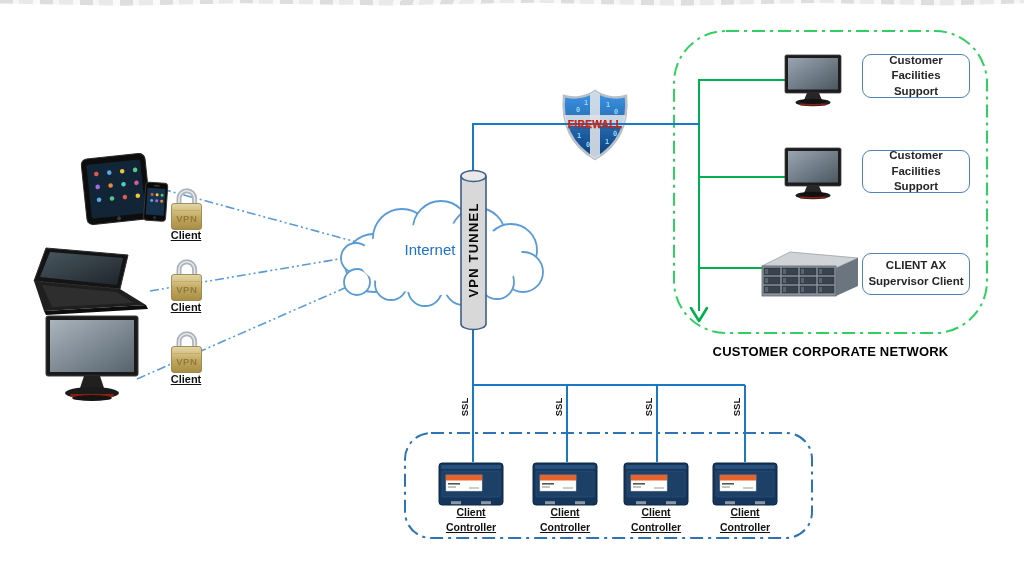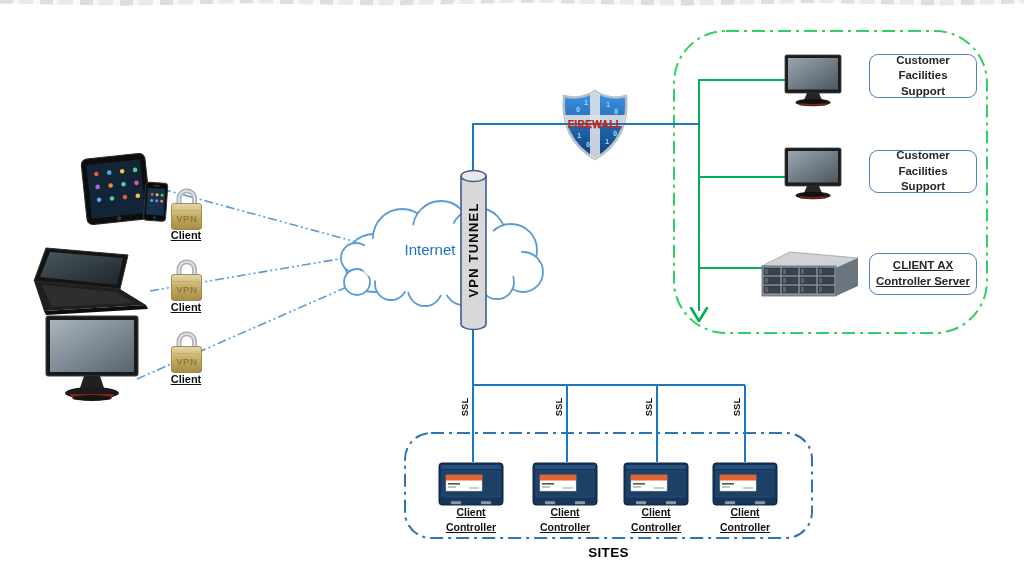--- a/index.html
+++ b/index.html
@@ -15,21 +15,21 @@
   .garrow{stroke:var(--green_line);stroke-width:2.6;fill:none;stroke-linecap:round;stroke-linejoin:round;}
   .border-green{fill:none;stroke:var(--green_border);stroke-width:2;stroke-dasharray:13 5 3 5;}
   .border-blue{fill:none;stroke:var(--sites_border);stroke-width:2;stroke-dasharray:13 5 3 5;}
   .cl{fill:#fff;stroke:var(--soft_blue);stroke-width:1.8;}
   .clm{fill:#fff;stroke:none;}
   .lbl{position:absolute;text-align:center;color:#111;font-weight:bold;text-decoration:underline;}
   .client-lbl{width:64px;font-size:11px;}
   .ctrl-lbl{width:84px;font-size:10.5px;line-height:1.4;top:505px;}
   .netbox{position:absolute;left:862px;width:106px;border:1.6px solid var(--labelbox_border);
           border-radius:9px;background:#fff;display:flex;flex-direction:column;justify-content:center;
-          text-align:center;color:#262626;font-weight:600;font-size:11.5px;line-height:1.35;margin-left:7px;}
+          text-align:center;color:#262626;font-weight:600;font-size:11.5px;line-height:1.35;}
   .internet-lbl{position:absolute;left:372px;top:241px;width:116px;text-align:center;
           color:var(--internet_text);font-weight:normal;font-size:15px;}
   .zone-title{position:absolute;text-align:center;color:#000;font-weight:bold;}
   .svgtxt{font-family:"Liberation Sans","DejaVu Sans",sans-serif;}
 </style>
 </head>
 <body>
 
 <div id="canvas">
   <div class="torn"></div>
@@ -312,26 +312,26 @@
   <div class="lbl client-lbl" style="left:154px;top:373px;">Client</div>
 
   <div class="netbox" style="top:54px;height:42px;">
     <span>Customer Facilities</span>
     <span>Support</span>
   </div>
   <div class="netbox" style="top:150px;height:41px;">
     <span>Customer Facilities</span>
     <span>Support</span>
   </div>
-  <div class="netbox" style="top:253px;height:40px;text-decoration:underline;">
+  <div class="netbox" style="top:253px;height:40px;">
     <span>CLIENT AX</span>
-    <span>Controller Server</span>
-  </div>
-
-  <div class="zone-title" style="left:405px;top:545px;width:407px;font-size:13.5px;letter-spacing:.3px;">SITES</div>
+    <span>Supervisor Client</span>
+  </div>
+
+  <div class="zone-title" style="left:674px;top:344px;width:313px;font-size:13px;letter-spacing:.2px;">CUSTOMER CORPORATE NETWORK</div>
 
   <div class="lbl ctrl-lbl" style="left:429px;">
     <div>Client</div>
     <div>Controller</div>
   </div>
   <div class="lbl ctrl-lbl" style="left:523px;">
     <div>Client</div>
     <div>Controller</div>
   </div>
   <div class="lbl ctrl-lbl" style="left:614px;">

